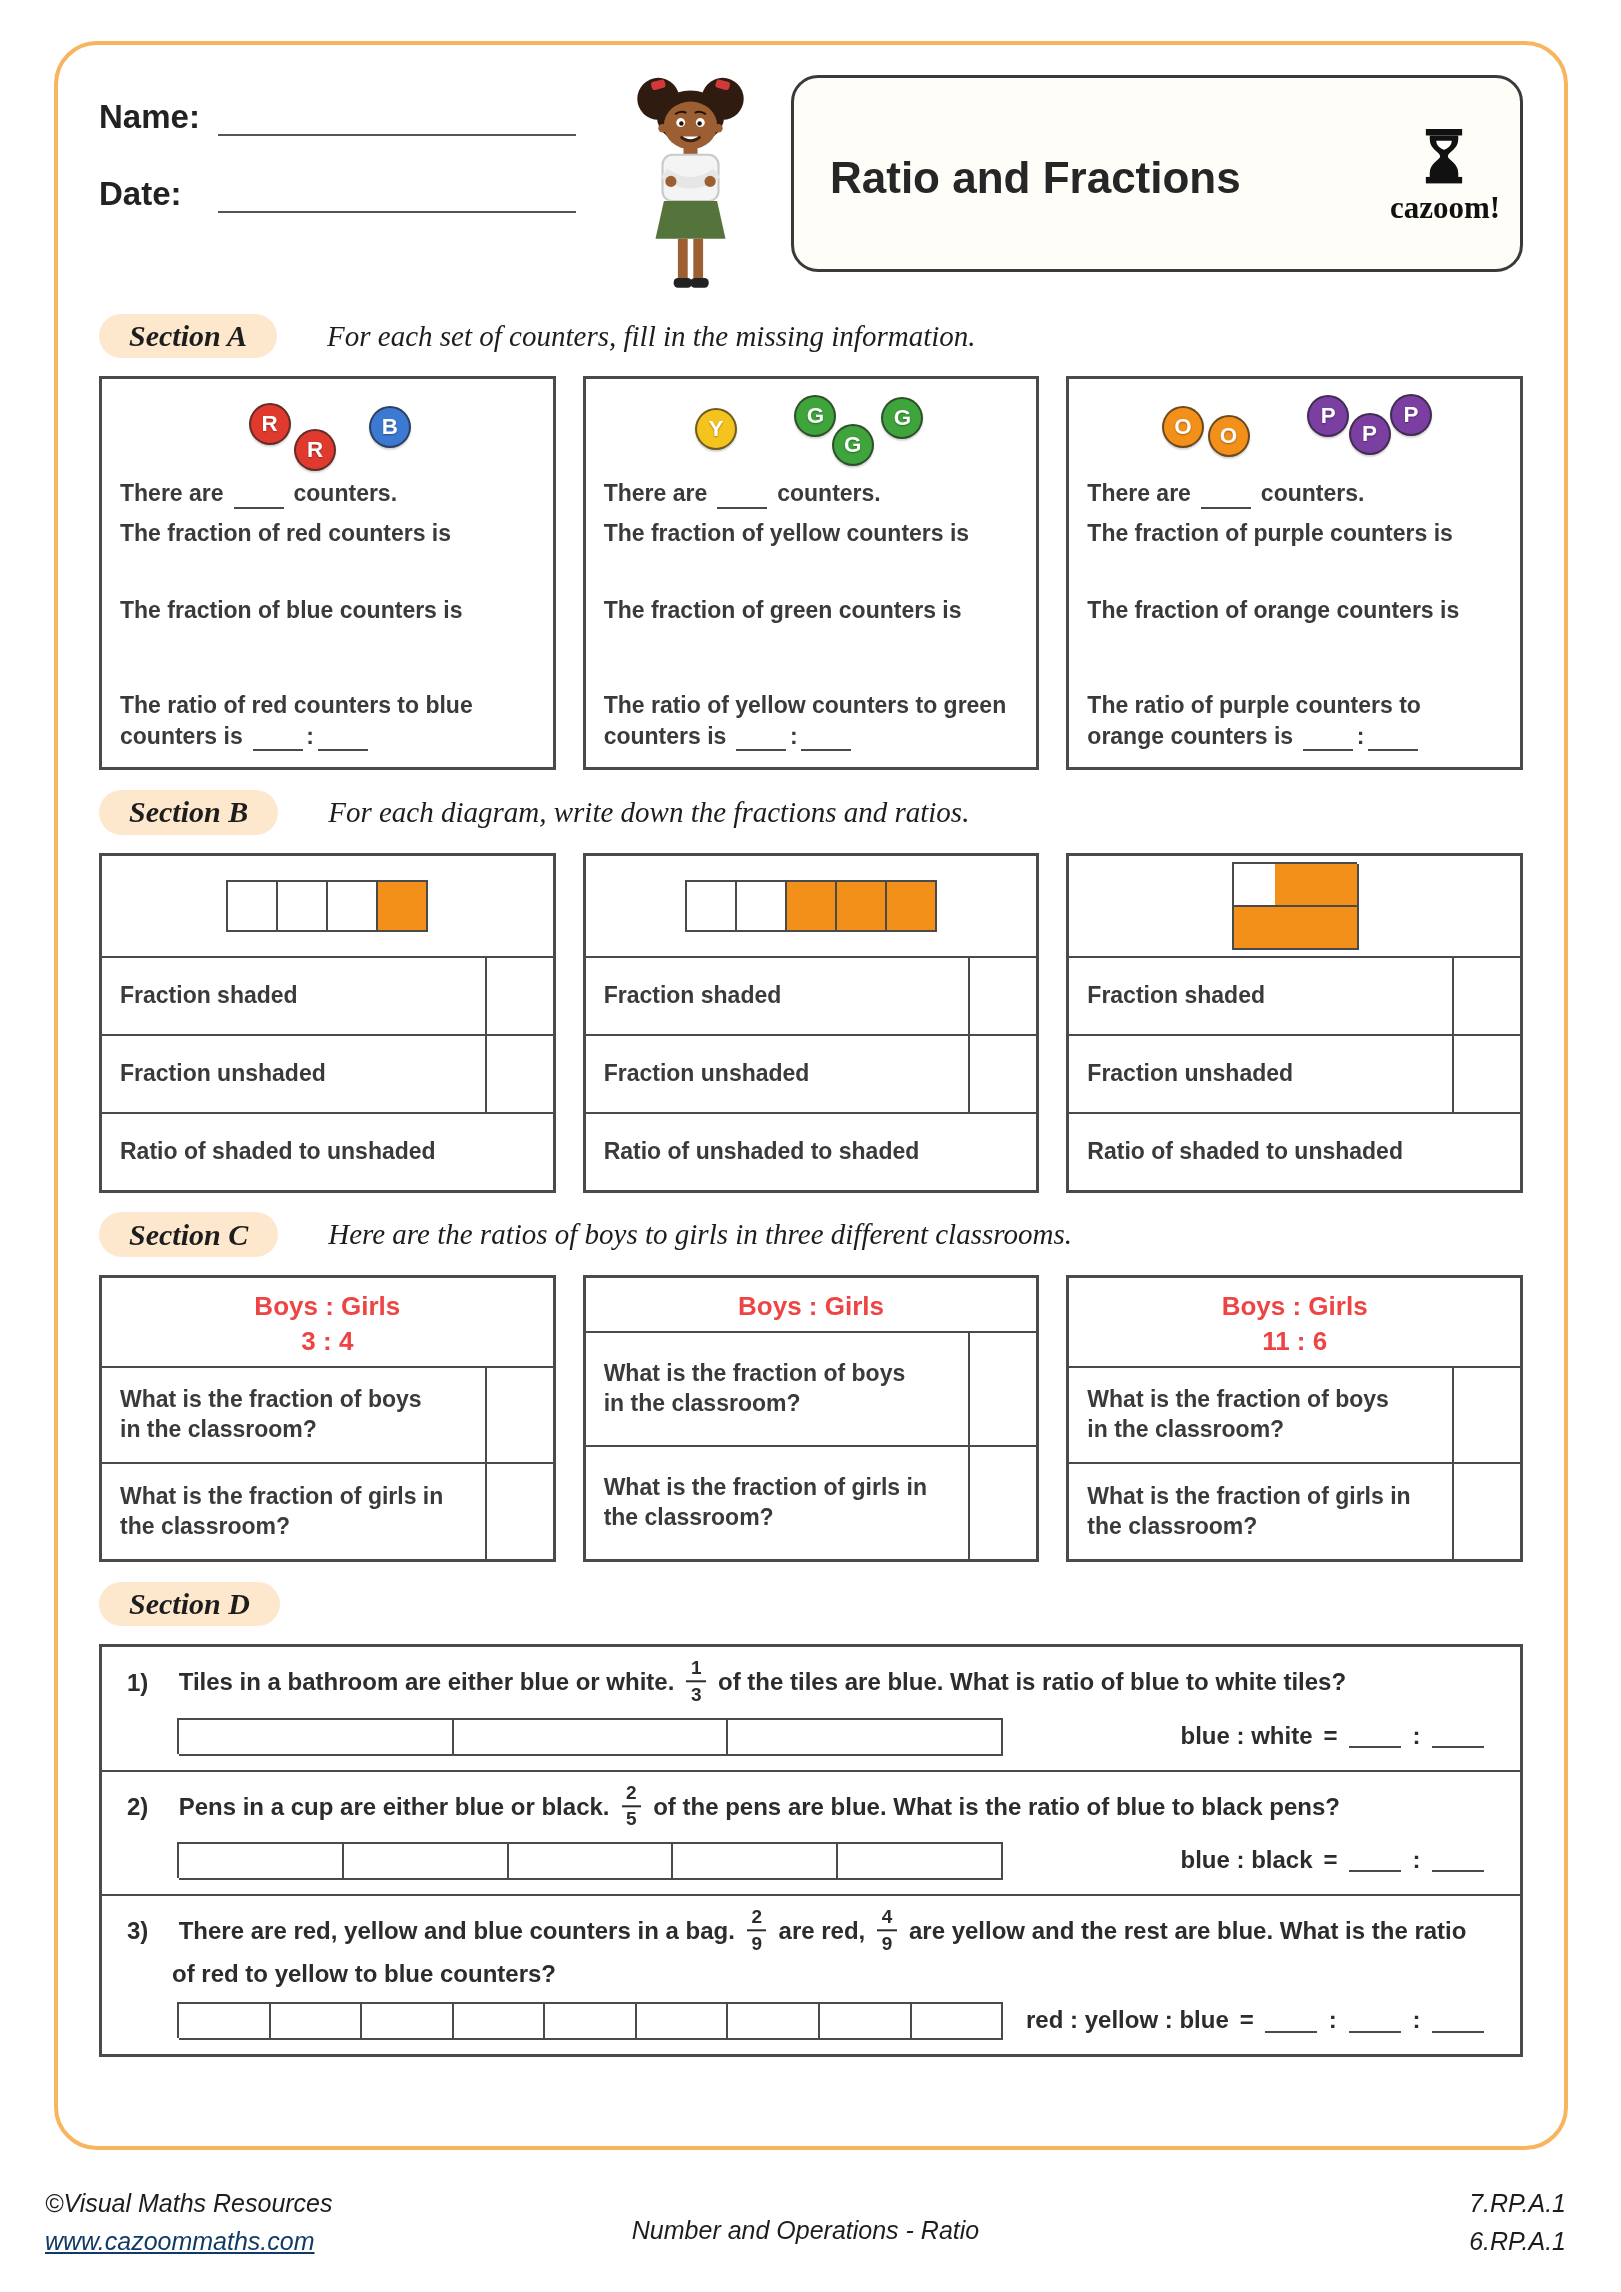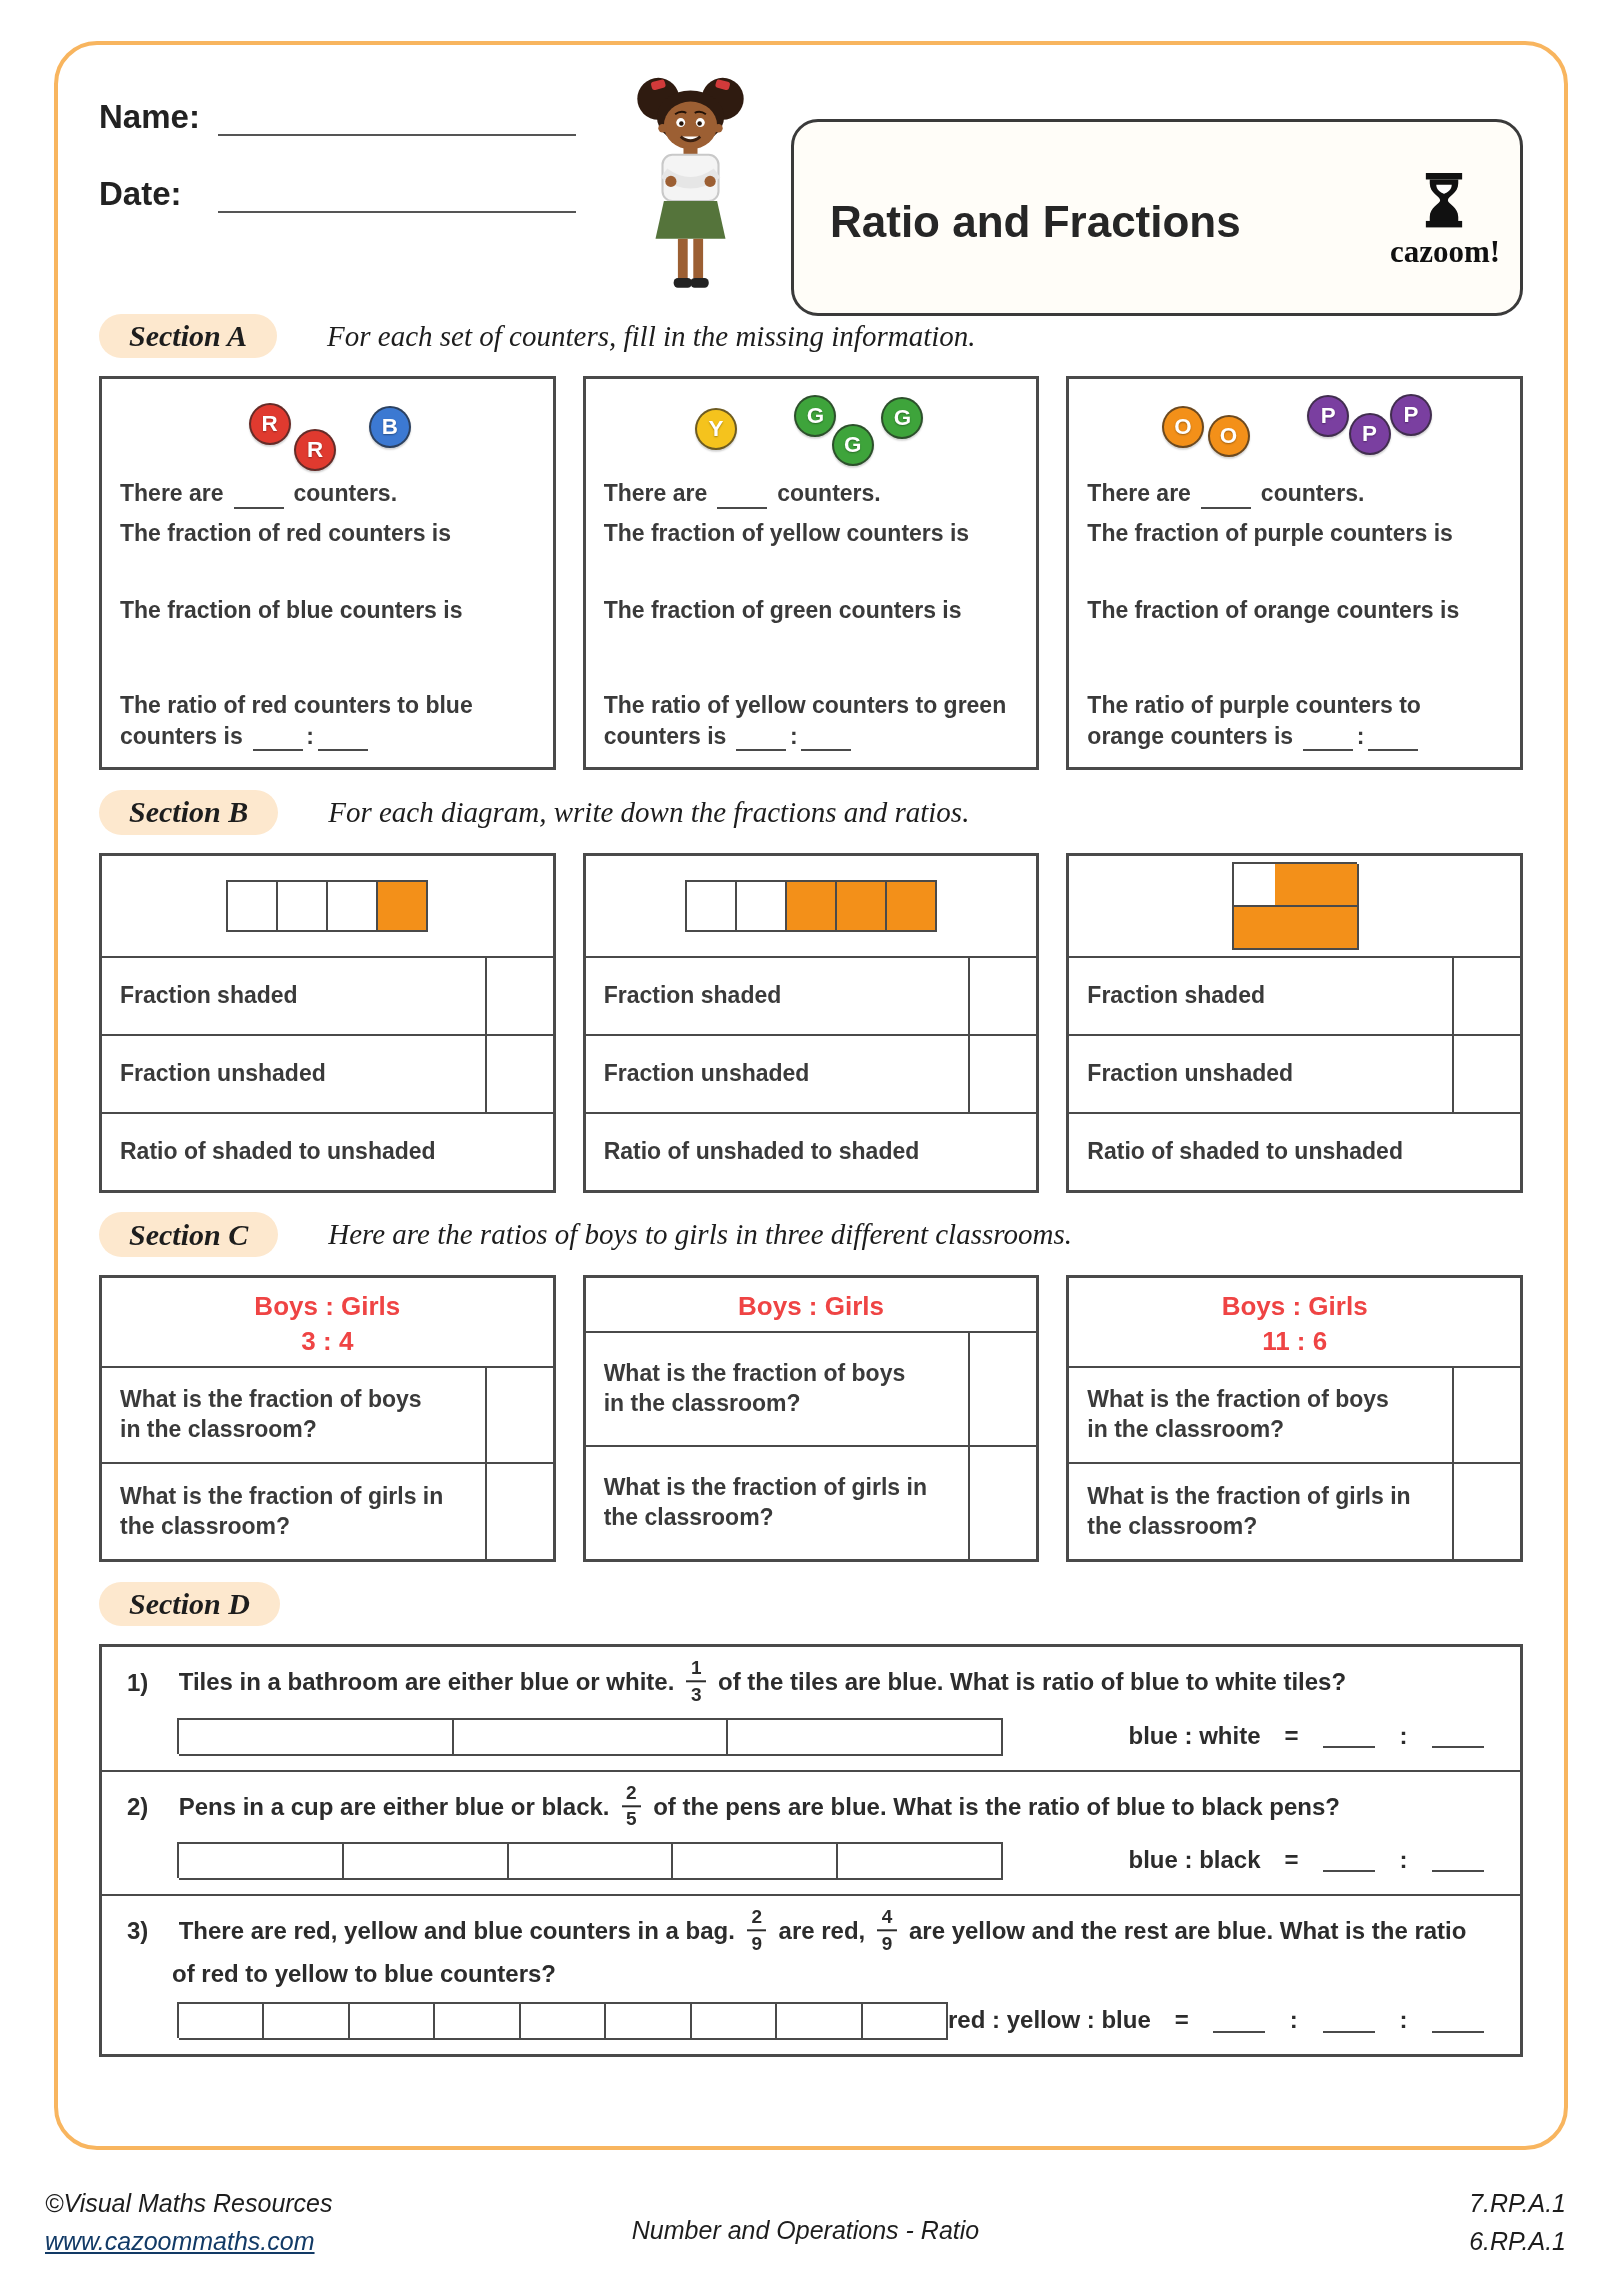--- a/index.html
+++ b/index.html
@@ -15,21 +15,21 @@
   }
   
   .header{display:flex;height:219px;}
   .namedate{width:515px;padding-top:23px;box-sizing:border-box;}
   .nrow{display:flex;align-items:flex-end;font-size:33px;font-weight:700;color:#222;margin-bottom:39px;}
   .nrow .lbl{width:106px;}
   .wline{display:inline-block;width:358px;height:1.05em;border-bottom:2.7px solid #555;margin-left:12.5px;}
   .girlwrap{width:152px;display:flex;align-items:flex-start;justify-content:center;}
   .titlebox{
     flex:1;margin-left:25px;height:197px;border:3.6px solid #3a3a3a;border-radius:27px;
-    display:flex;align-items:center;padding:8px 23px 0 36px;box-sizing:border-box;background:#fffdf8;margin-top:44px;
+    display:flex;align-items:center;padding:8px 23px 0 36px;box-sizing:border-box;background:#fffdf8;
   }
   .wtitle{flex:1;font-size:44px;font-weight:700;color:#262626;}
   .logo{width:107px;text-align:center;}
   .logotext{font-family:"Liberation Serif", serif;font-weight:700;font-size:31px;color:#111;margin-top:1.8px;}
   
   .sec{margin-top:16px;}
   .sechead{display:flex;align-items:center;height:52px;}
   .pill{
     background:#FDE8CE;border-radius:29px;padding:5.4px 30px;
     font-family:"Liberation Serif", serif;font-style:italic;font-weight:700;font-size:30px;color:#1d1d1d;
@@ -76,21 +76,21 @@
   .prob{padding:14.3px 25px 16px;}
   .prob + .prob{border-top:2.7px solid #4a4a4a;}
   .ptext{font-size:24px;font-weight:700;color:#2c2c2c;line-height:1.5;padding-left:45px;text-indent:-45px;margin:0;}
   .pnum{display:inline-block;width:45px;text-indent:0;}
   .frac{display:inline-flex;flex-direction:column;align-items:center;vertical-align:middle;margin:0 5.4px;line-height:1;font-size:19px;transform:translateY(-2.7px);text-indent:0;}
   .fn{border-bottom:2.7px solid #2c2c2c;padding:0 4.5px 2.7px;}
   .fd{padding-top:2.7px;}
   .prow{display:flex;align-items:center;margin-top:10.7px;}
   .dbar{display:flex;width:824px;height:34px;margin-left:50px;border-top:2.7px solid #4a4a4a;border-left:2.7px solid #4a4a4a;}
   .dbar .cell{flex:1;height:100%;}
-  .aexp{margin-left:auto;margin-right:10.7px;display:flex;align-items:center;gap:24px;font-size:24px;font-weight:700;color:#2c2c2c;white-space:nowrap;}
+  .aexp{margin-left:auto;margin-right:10.7px;display:flex;align-items:center;gap:11px;font-size:24px;font-weight:700;color:#2c2c2c;white-space:nowrap;}
   .aexp .blk{width:52px;margin:0;}
   .aexp .col{margin:0 0.9px;}
   
   .footer{
     position:absolute;left:45px;right:56px;top:2185px;
     display:grid;grid-template-columns:1fr auto 1fr;align-items:center;
     font-size:25px;color:#1d1d1d;font-style:italic;
   }
   .fleft{line-height:1.5;}
   .furl{color:#123a66;text-decoration:underline;}

